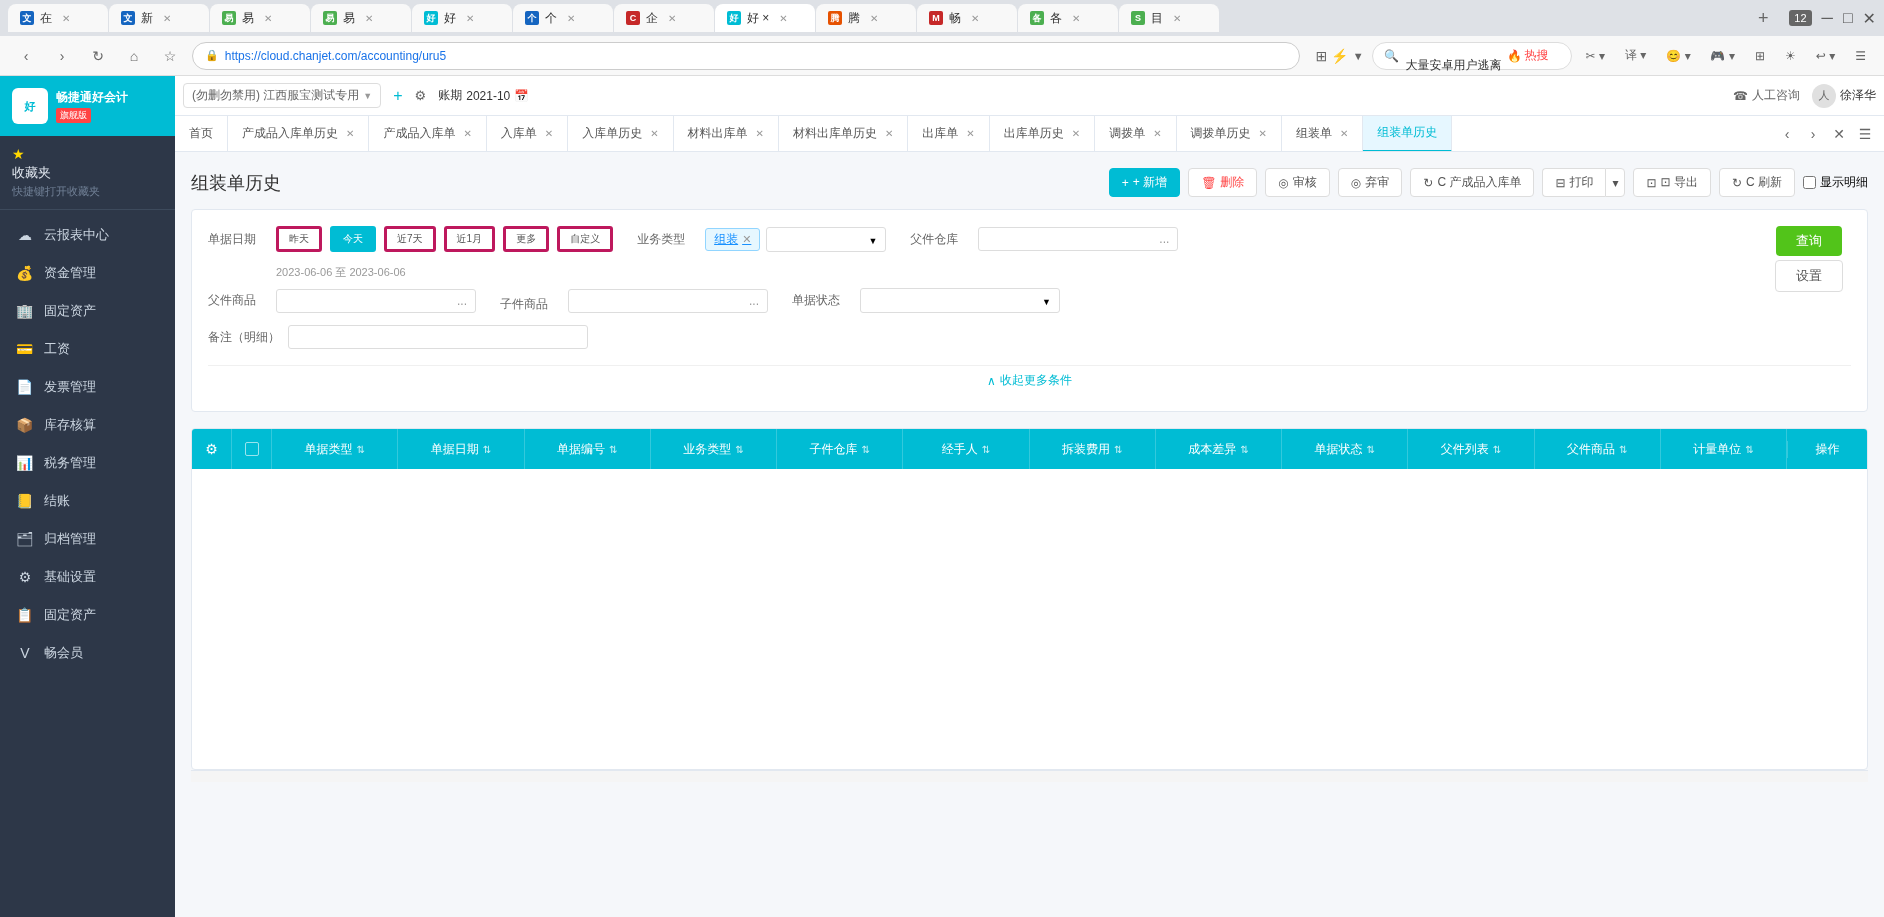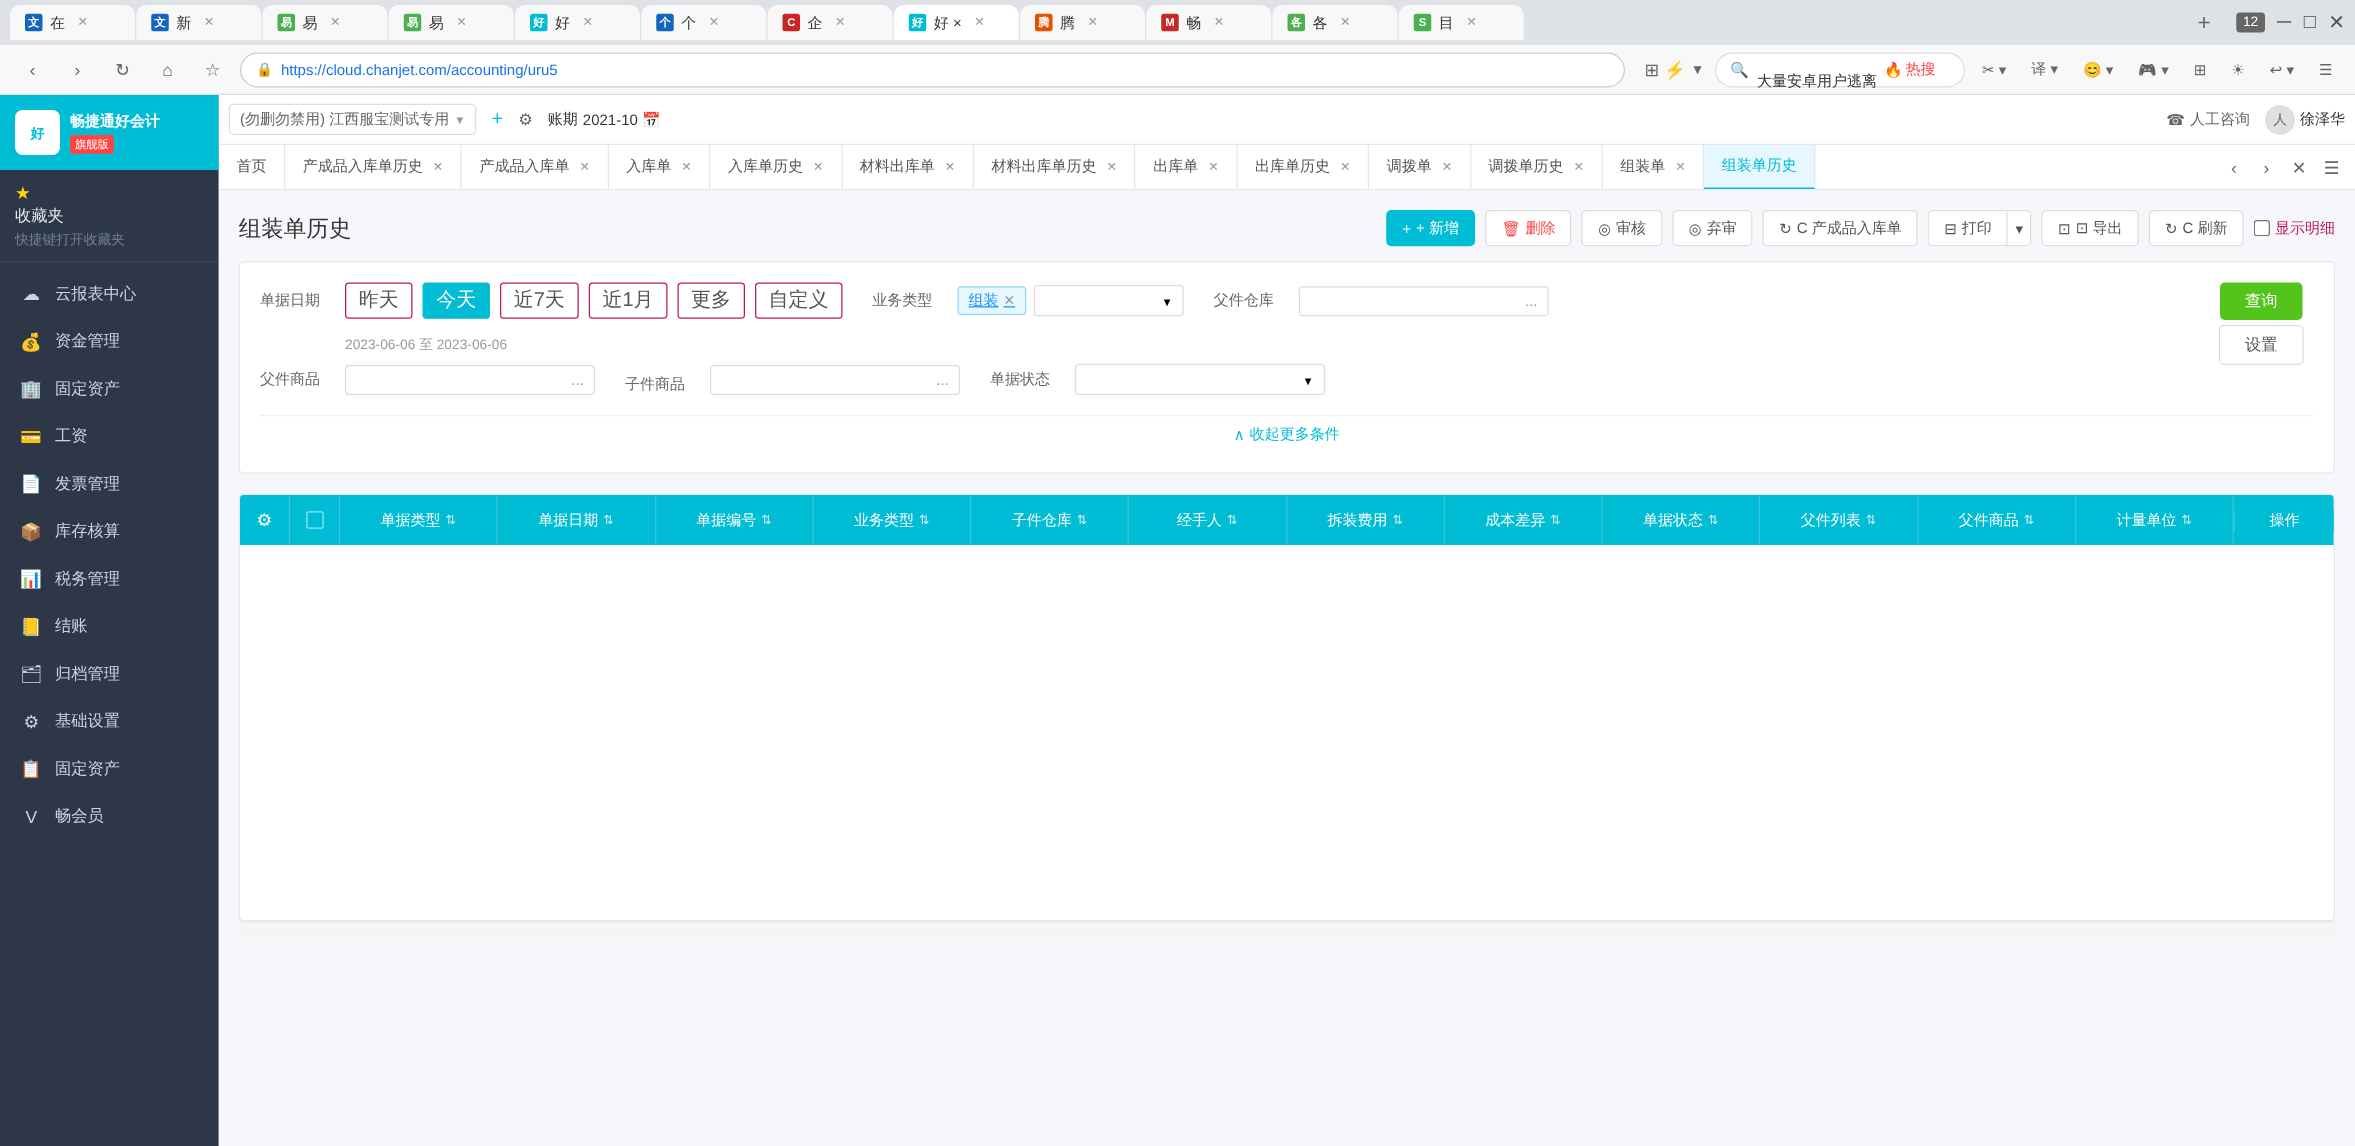--- a/index.html
+++ b/index.html
@@ -69,21 +69,21 @@
     .toolbar-btn.danger { color: #ff4444; }
     .toolbar-btn-group { display: flex; }
     .toolbar-btn-group .toolbar-btn:not(:last-child) { border-right: none; border-radius: 4px 0 0 4px; }
     .toolbar-btn-group .toolbar-btn:last-child { border-radius: 0 4px 4px 0; padding: 5px 6px; }
 
     
     .filter-area { background: #fff; border: 1px solid #e2e8f0; border-radius: 4px; padding: 16px; margin-bottom: 16px; }
     .filter-row { display: flex; align-items: center; gap: 24px; margin-bottom: 12px; }
     .filter-label { color: #666; font-size: 12px; flex-shrink: 0; min-width: 60px; }
     .date-filter { display: flex; align-items: center; gap: 8px; }
-    .date-btn { padding: 3px 10px; border: 1px solid #be185d; border-radius: 3px; font-size: 16px; color: #555; cursor: pointer; background: #fff; }
+    .date-btn { padding: 3px 10px; border: 3px solid #be185d; border-radius: 3px; font-size: 10px; color: #555; cursor: pointer; background: #fff; }
     .date-btn.active { background: #00bcd4; color: #fff; border-color: #00bcd4; }
     .date-range-text { font-size: 11px; color: #999; }
     .tag-filter { display: flex; align-items: center; gap: 6px; }
     .filter-tag { background: #e6f7ff; border: 1px solid #91d5ff; color: #1890ff; padding: 2px 8px; border-radius: 3px; font-size: 12px; display: flex; align-items: center; gap: 4px; text-decoration: underline; }
     .filter-tag-close { cursor: pointer; color: #999; font-size: 11px; }
     .filter-input { border: 1px solid #ddd; border-radius: 3px; padding: 4px 8px; font-size: 12px; color: #555; background: #fff; min-width: 200px; }
 
     
     .collapse-filter { display: flex; align-items: center; justify-content: center; color: #00bcd4; font-size: 12px; cursor: pointer; padding: 6px; border-top: 1px solid #f0f0f0; margin-top: 4px; gap: 4px; }
 
@@ -413,21 +413,21 @@
           <div class="toolbar-btn">
             <span>⊡</span>
             <span>⊡ 导出</span>
           </div>
           <div class="toolbar-btn">
             <span>↻</span>
             <span>C 刷新</span>
           </div>
           <div style="display:flex;align-items:center;gap:4px;">
             <input type="checkbox" style="cursor: pointer;">
-            <span style="font-size:12px;color:#be185d;">显示明细</span>
+            <span style="font-size:12px;color:#000000;">显示明细</span>
           </div>
         </div>
       </div>
 
       <div class="filter-area">
 
         <div class="filter-section-row">
           <div class="filter-fields">
             <div class="filter-row">
 
@@ -487,20 +487,26 @@
               </div>
               <div style="display:flex;align-items:center;gap:8px;">
                 <span class="filter-label">单据状态</span>
                 <div style="display:flex;align-items:center;gap:2px;border:1px solid #ddd;border-radius:3px;padding:4px 8px;min-width:200px;background:#fff;cursor:pointer;">
                   <span style="font-size:12px;color:#999;"> </span>
                   <span class="icon-chevron-down" style="margin-left:auto;"></span>
                 </div>
               </div>
             </div>
 
+            <div class="filter-row">
+              <div style="display:flex;align-items:center;gap:8px;">
+                <span class="filter-label">备注（明细）</span>
+                <input type="text" class="filter-input" style="min-width: 300px;">
+              </div>
+            </div>
           </div>
 
           <div class="query-set-area">
             <button class="query-btn">查询</button>
             <button class="set-btn">设置</button>
           </div>
         </div>
 
         <div class="collapse-filter">
           <span>∧</span>

